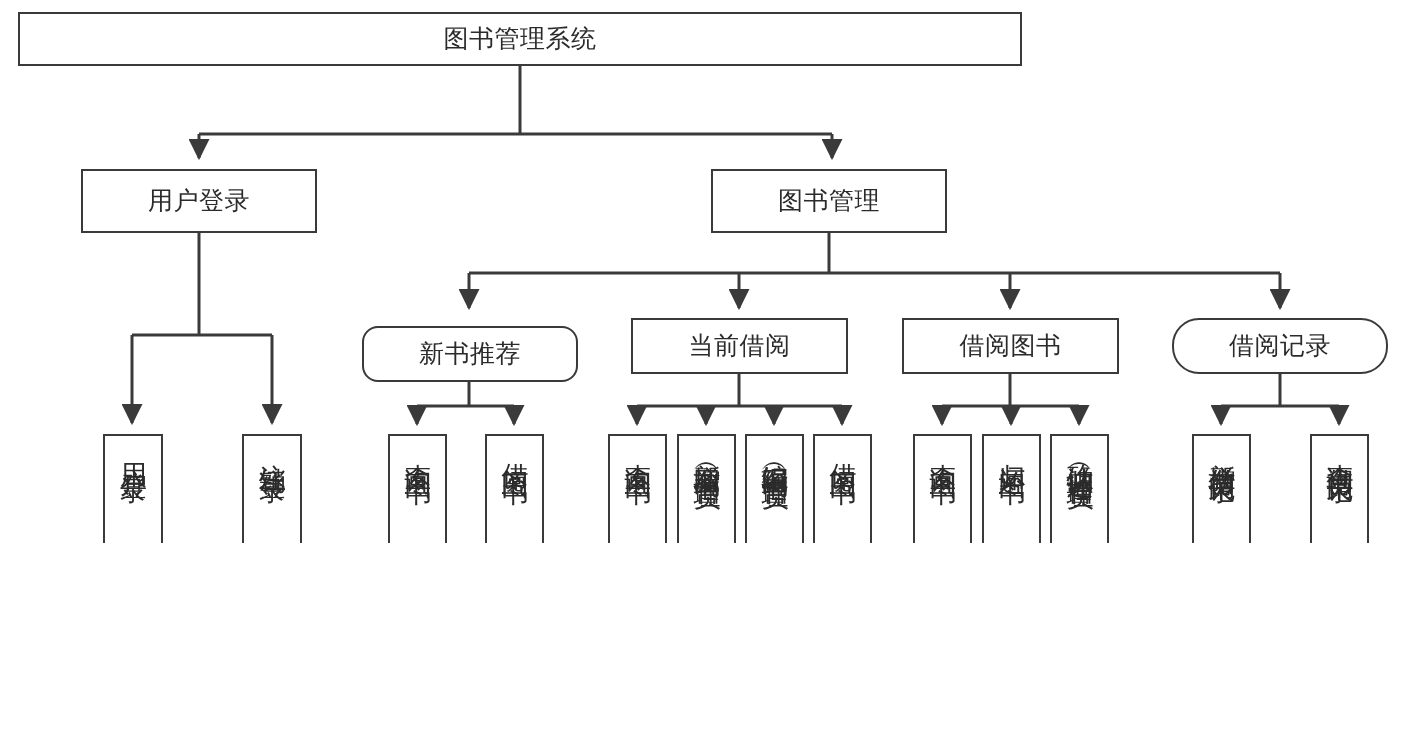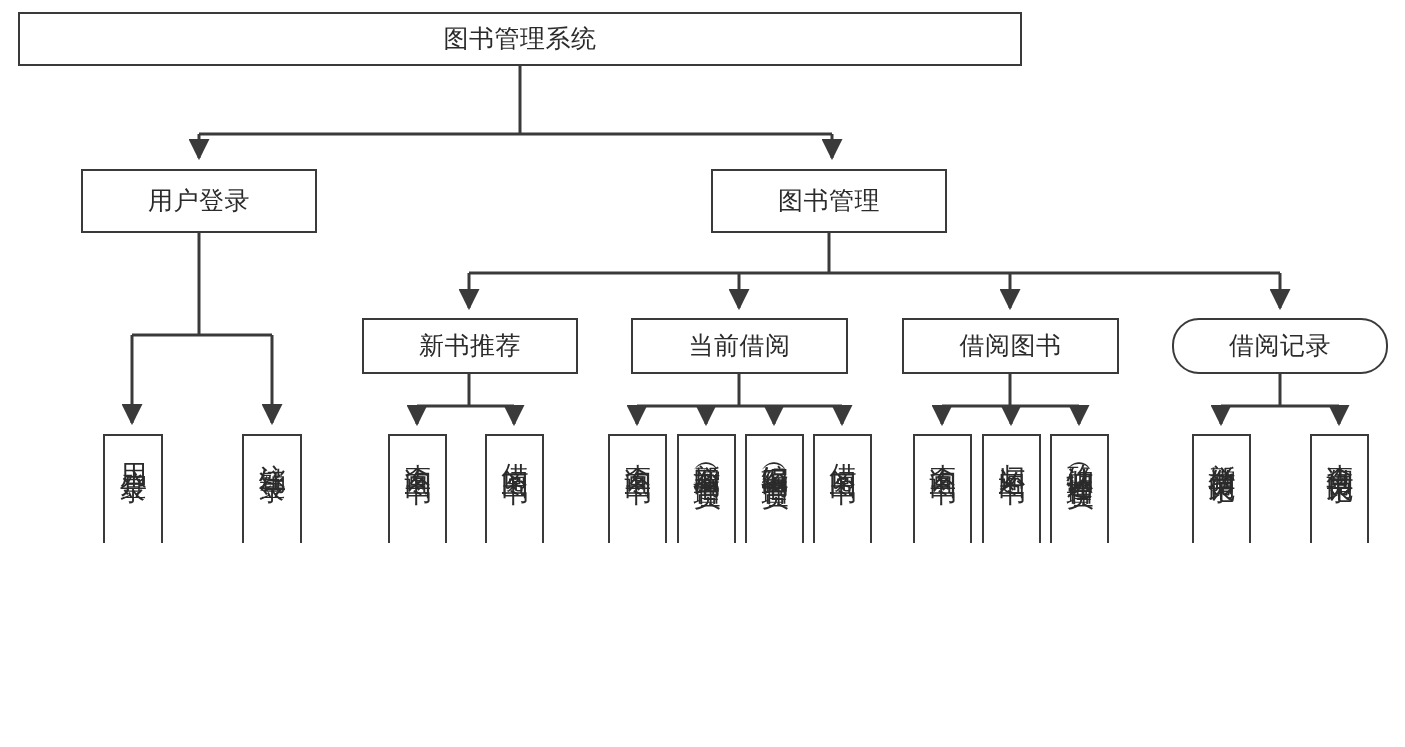--- a/index.html
+++ b/index.html
@@ -130,21 +130,21 @@
   <div id="nodes">
       <div class="node h-node" style="left: 18px; top: 12px; width: 1004px; height: 54px;">
         <span class="node-label">图书管理系统</span>
       </div>
       <div class="node h-node" style="left: 81px; top: 169px; width: 236px; height: 64px;">
         <span class="node-label">用户登录</span>
       </div>
       <div class="node h-node" style="left: 711px; top: 169px; width: 236px; height: 64px;">
         <span class="node-label">图书管理</span>
       </div>
-      <div class="node h-node" style="left: 362px; top: 318px; width: 216px; height: 56px;">
+      <div class="node h-node" style="left: 362px; top: 326px; width: 216px; height: 56px; border-radius: 16px;">
         <span class="node-label">新书推荐</span>
       </div>
       <div class="node h-node" style="left: 631px; top: 318px; width: 217px; height: 56px;">
         <span class="node-label">当前借阅</span>
       </div>
       <div class="node h-node" style="left: 902px; top: 318px; width: 217px; height: 56px;">
         <span class="node-label">借阅图书</span>
       </div>
       <div class="node h-node" style="left: 1172px; top: 318px; width: 216px; height: 56px; border-radius: 27px;">
         <span class="node-label">借阅记录</span>

